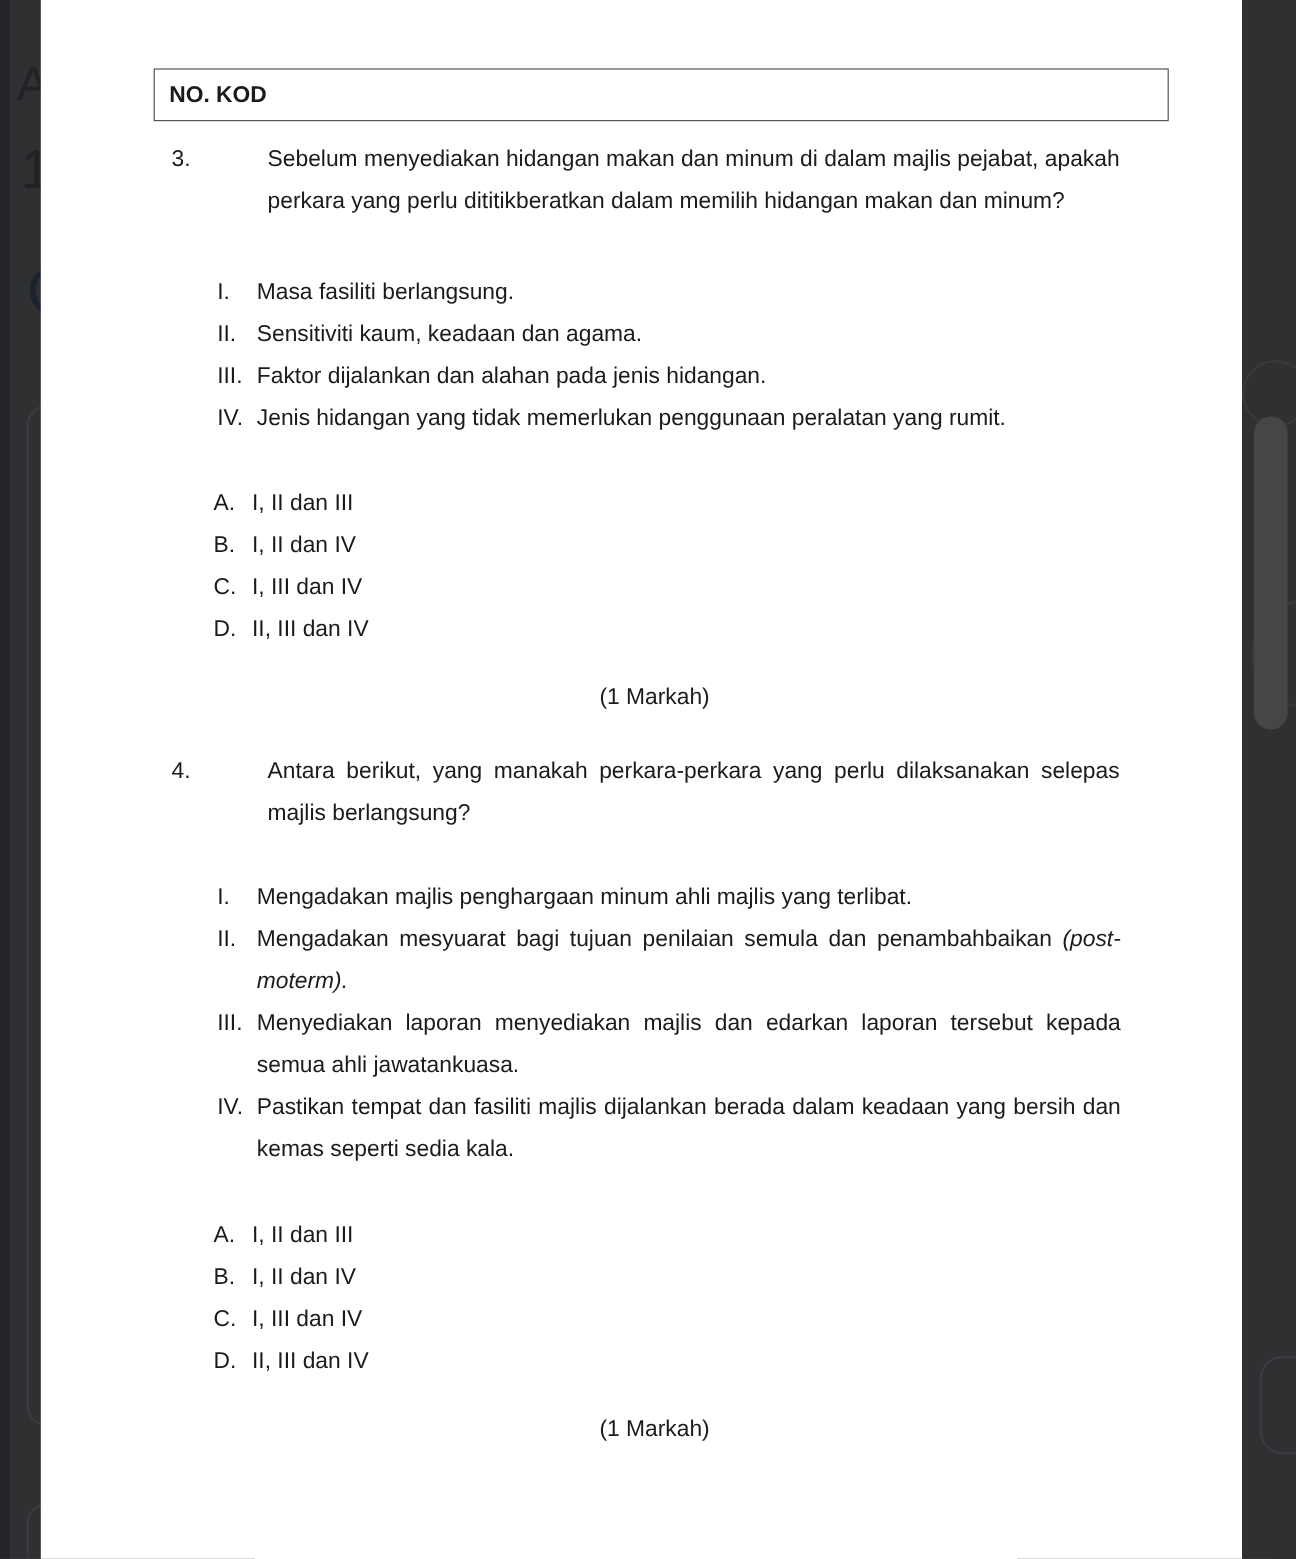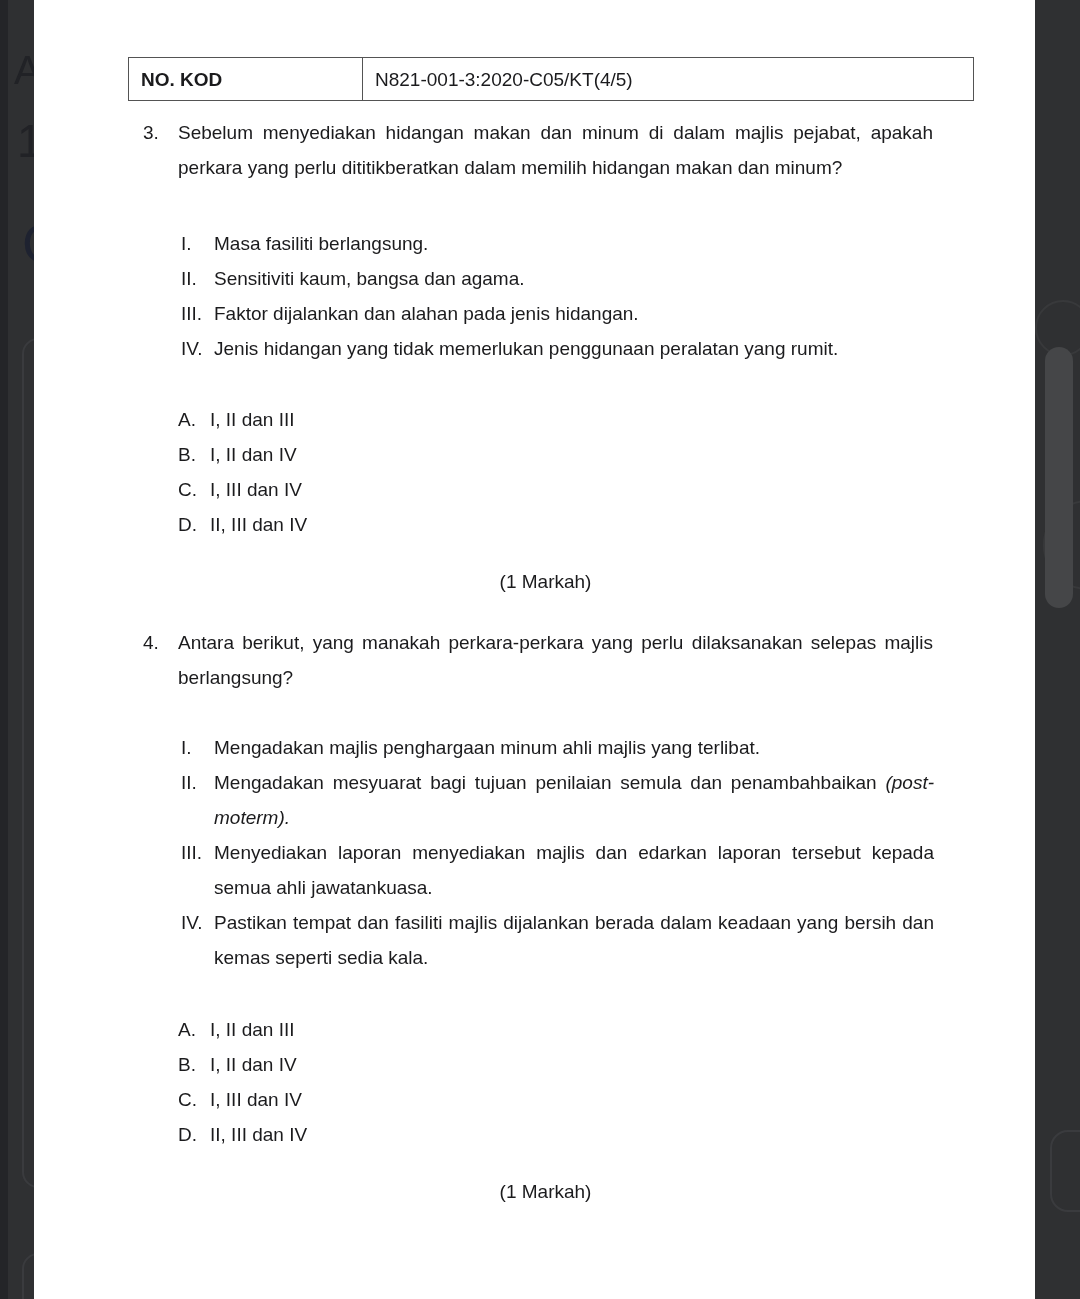--- a/index.html
+++ b/index.html
@@ -54,39 +54,40 @@
     position: absolute; left: 34px; top: 0;
     width: 1001px; height: 1299px;
     background: #ffffff;
     font-size: 19px; line-height: 35px;
   }
 
   
   .header-table {
     display: flex; margin: 57px 0 0 94px; width: 846px; height: 44px;
     border: 1.5px solid #545454;
+    gap: 31px;
   }
   .header-cell {
     display: flex; align-items: center;
     padding-left: 12px; border-left: 1.5px solid #545454;
     white-space: nowrap; overflow: hidden;
   }
   .header-cell:first-child { border-left: none; }
   .hc-1 { width: 233px; font-weight: bold; }
   .hc-2 { width: 332px; }
   .hc-3 { width: 278px; }
 
   
   .content { margin-left: 109px; width: 805px; }
 
   .qrow { display: flex; }
   .qrow-3 { margin-top: 14px; }
   .qrow-4 { margin-top: 26px; }
   .qnum { width: 35px; flex: none; }
-  .qtext { flex: 1; text-align: justify; padding-right: 15px; }
+  .qtext { flex: 1; text-align: justify; padding-right: 15px; margin-left: 45px; }
 
   .sublist { margin-left: 38px; }
   .sublist-3 { margin-top: 41px; }
   .sublist-4 { margin-top: 35px; }
   .item { display: flex; }
   .roman { width: 33px; flex: none; }
   .itext { flex: 1; text-align: justify; padding-right: 14px; }
   .itext em { font-style: italic; }
 
   .options { margin-left: 35px; }
@@ -117,40 +118,37 @@
   <div class="bg-outline ol-right-bot"></div>
   <div class="scrollbar-thumb"></div>
 </div>
 
 <div class="page">
 
   <div class="header-table">
     <div class="header-cell hc-1">
       <span>NO. KOD</span>
     </div>
-    <div class="header-cell hc-2">
-      <span>N821-001-3:2020-C05/KT(4/5)</span>
-    </div>
   </div>
 
   <div class="content">
 
     <div class="qrow qrow-3">
       <span class="qnum">3.</span>
       <span class="qtext">Sebelum menyediakan hidangan makan dan minum di dalam majlis pejabat, apakah perkara yang perlu dititikberatkan dalam memilih hidangan makan dan minum?</span>
     </div>
 
     <div class="sublist sublist-3">
       <div class="item">
         <span class="roman">I.</span>
         <span class="itext"><span>Masa fasiliti berlangsung.</span> <em></em></span>
       </div>
       <div class="item">
         <span class="roman">II.</span>
-        <span class="itext"><span>Sensitiviti kaum, bangsa dan agama.</span> <em></em></span>
+        <span class="itext"><span>Sensitiviti kaum, keadaan dan agama.</span> <em></em></span>
       </div>
       <div class="item">
         <span class="roman">III.</span>
         <span class="itext"><span>Faktor dijalankan dan alahan pada jenis hidangan.</span> <em></em></span>
       </div>
       <div class="item">
         <span class="roman">IV.</span>
         <span class="itext"><span>Jenis hidangan yang tidak memerlukan penggunaan peralatan yang rumit.</span> <em></em></span>
       </div>
     </div>

